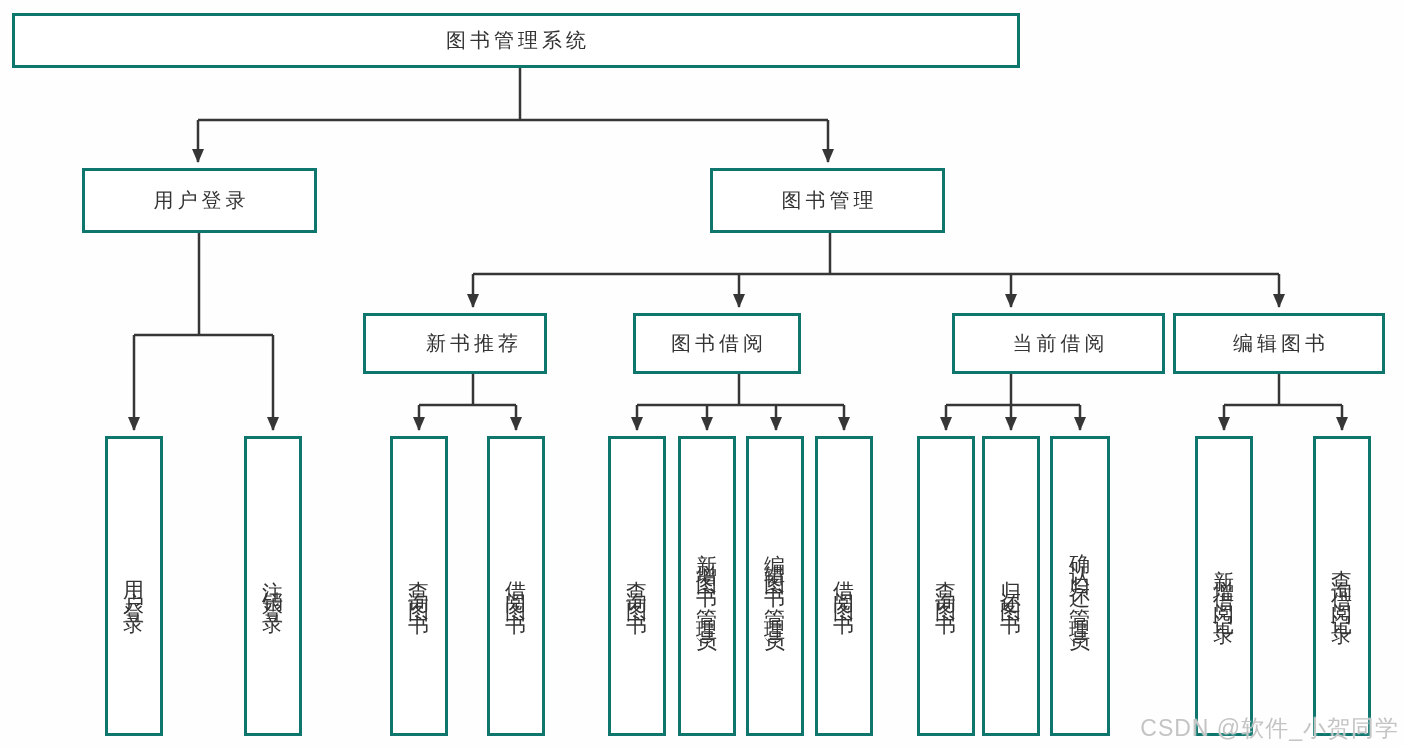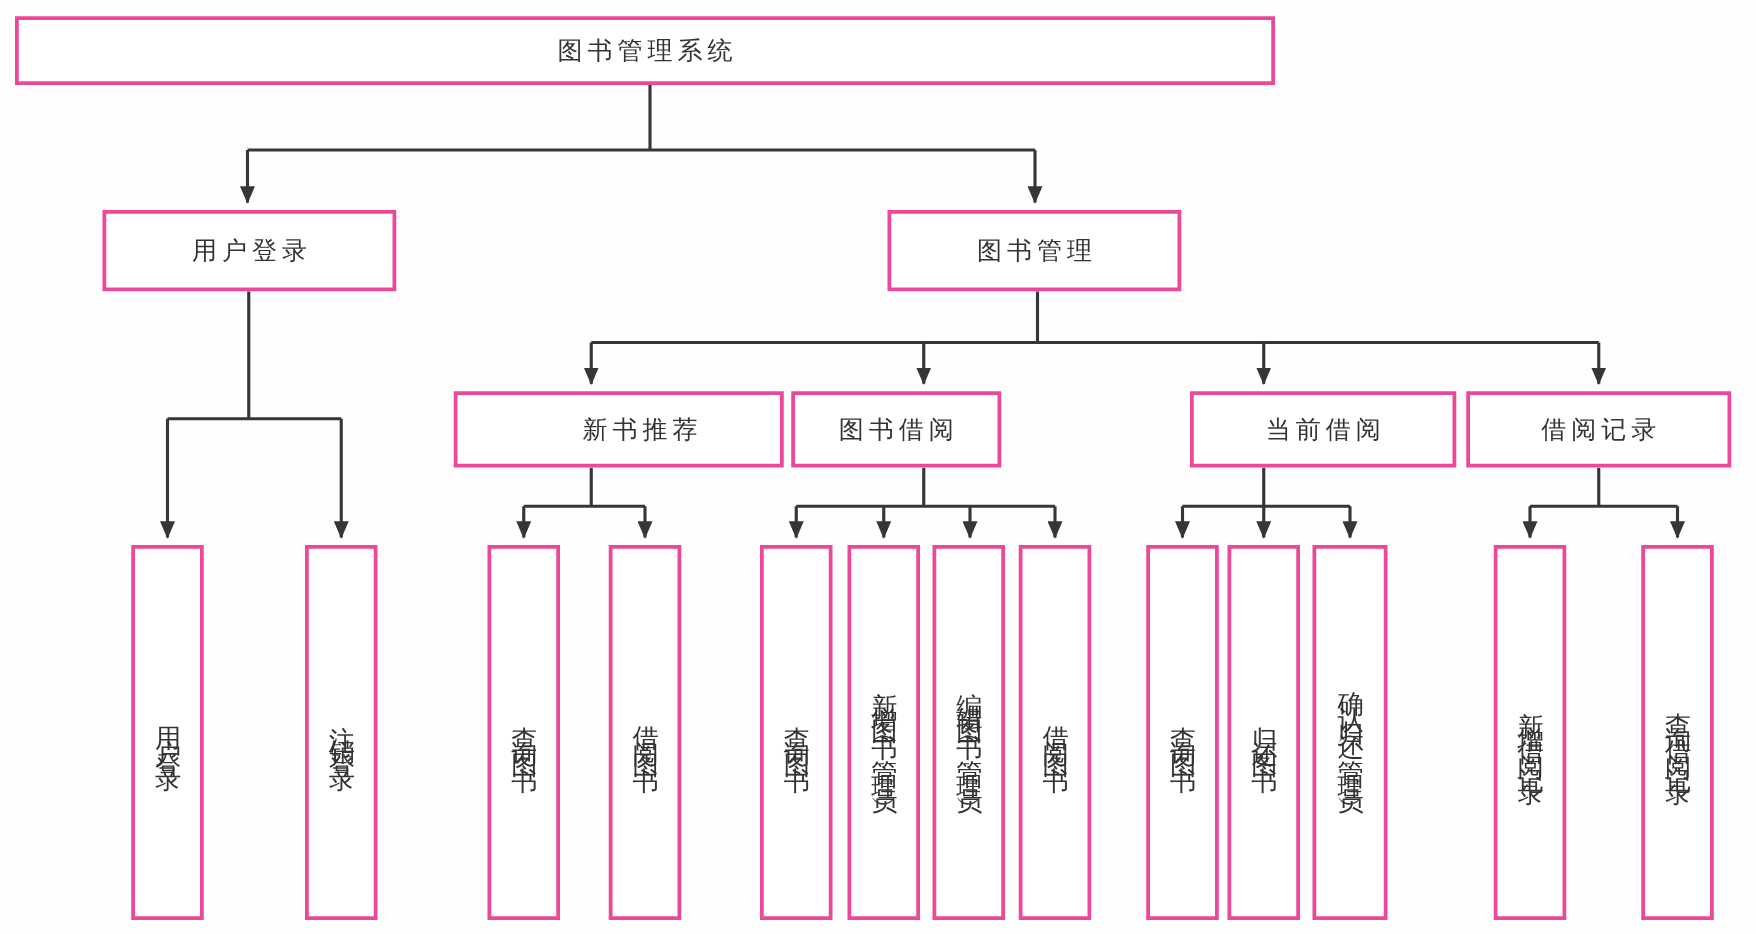--- a/index.html
+++ b/index.html
@@ -18,21 +18,21 @@
     overflow:hidden;
   }
   .connectors{
     position:absolute;left:0;top:0;width:1405px;height:747px;
     color:var(--line-color);
     z-index:1;
   }
   .node{
     position:absolute;
     background:#ffffff;
-    border:3px solid #ec4899;
+    border:3px solid #0f766e;
     display:flex;align-items:center;justify-content:center;
     color:var(--text-color);
     z-index:2;
   }
   .node .lbl{
     font-size:20px;
     letter-spacing:4px;
     text-indent:4px;
     white-space:nowrap;
   }
@@ -119,31 +119,31 @@
     <span class="lbl">图书管理系统</span>
   </div>
 
   <div class="node l1-node" style="left:82px;">
     <span class="lbl">用户登录</span>
   </div>
   <div class="node l1-node" style="left:710px;">
     <span class="lbl">图书管理</span>
   </div>
 
-  <div class="node l2-node" style="left:363px;width:264px;padding-left:34px;">
+  <div class="node l2-node" style="left:363px;width:184px;padding-left:34px;">
     <span class="lbl">新书推荐</span>
   </div>
   <div class="node l2-node" style="left:633px;width:168px;">
     <span class="lbl">图书借阅</span>
   </div>
   <div class="node l2-node" style="left:905px;width:213px;margin-left:47px;">
     <span class="lbl">当前借阅</span>
   </div>
   <div class="node l2-node" style="left:1173px;width:212px;">
-    <span class="lbl">借阅记录</span>
+    <span class="lbl">编辑图书</span>
   </div>
 
   <div class="node leaf" style="left:105px;">
     <span class="vlbl">用户登录</span>
   </div>
   <div class="node leaf" style="left:244px;">
     <span class="vlbl">注销登录</span>
   </div>
 
   <div class="node leaf" style="left:390px;">
@@ -176,14 +176,15 @@
     <span class="vlbl">确认归还（管理员）</span>
   </div>
 
   <div class="node leaf" style="left:1195px;">
     <span class="vlbl">新增借阅记录</span>
   </div>
   <div class="node leaf" style="left:1313px;">
     <span class="vlbl">查询借阅记录</span>
   </div>
 
+  <div class="watermark">CSDN @软件_小贺同学</div>
 
 </div>
 
 </body></html>

